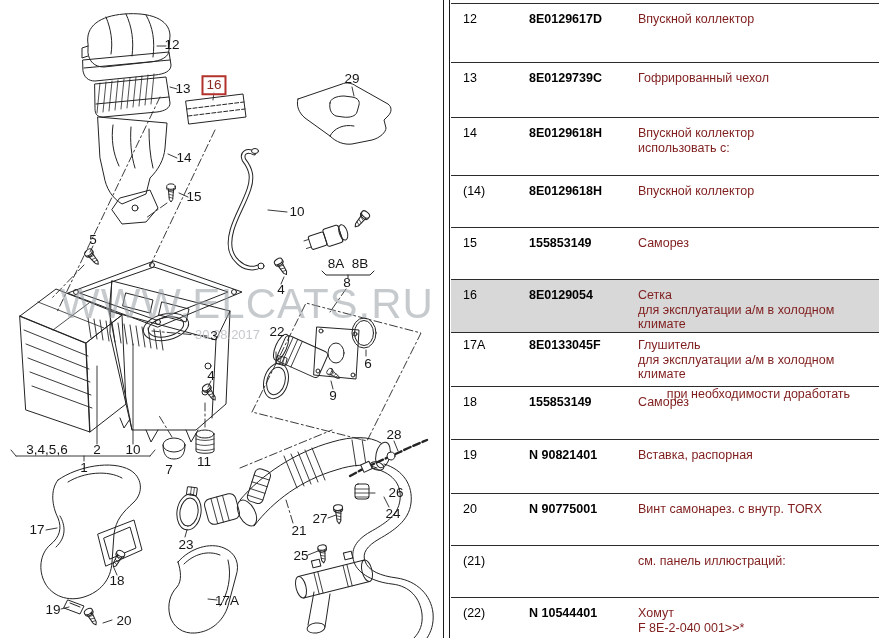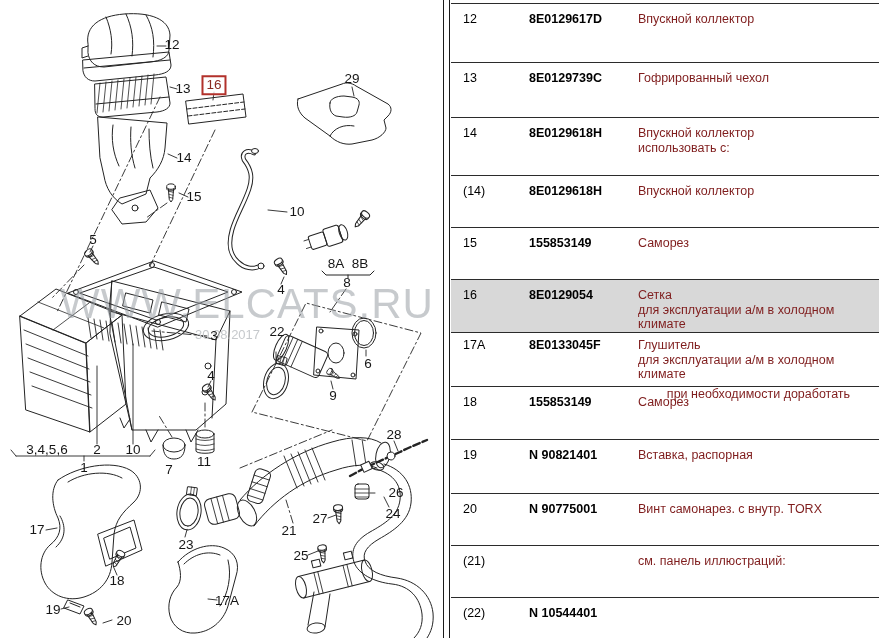--- a/index.html
+++ b/index.html
@@ -278,21 +278,21 @@
     <div class="cl" style="left:133px;top:450px">10</div>
     <div class="cl" style="left:84px;top:468px">1</div>
     <div class="cl" style="left:169px;top:470px">7</div>
     <div class="cl" style="left:204px;top:462px">11</div>
     <div class="cl" style="left:37px;top:530px">17</div>
     <div class="cl" style="left:186px;top:545px">23</div>
     <div class="cl" style="left:117px;top:581px">18</div>
     <div class="cl" style="left:53px;top:610px">19</div>
     <div class="cl" style="left:124px;top:621px">20</div>
     <div class="cl" style="left:227px;top:601px">17A</div>
-    <div class="cl" style="left:289px;top:531px">21</div>
+    <div class="cl" style="left:299px;top:531px">21</div>
     <div class="cl" style="left:396px;top:493px">26</div>
     <div class="cl" style="left:320px;top:519px">27</div>
     <div class="cl" style="left:393px;top:514px">24</div>
     <div class="cl" style="left:301px;top:556px">25</div>
     <div class="cl" style="left:394px;top:435px">28</div>
   </div>
 
   <div class="tpanel">
     <div class="vline2"></div>
     <div class="rows">
@@ -385,17 +385,21 @@
         <div class="cpos">(21)</div>
         <div class="cnum"></div>
         <div class="cwrap">
             <div class="cdesc">см. панель иллюстраций:</div>
           </div>
       </div>
 
       <div class="trow" style="height:26px">
         <div class="cpos">(22)</div>
         <div class="cnum">N 10544401</div>
+        <div class="cwrap">
+            <div class="cdesc">Хомут
+F 8E-2-040 001&gt;&gt;*</div>
+          </div>
       </div>
 
     </div>
   </div>
 </div>
 
 </body></html>

